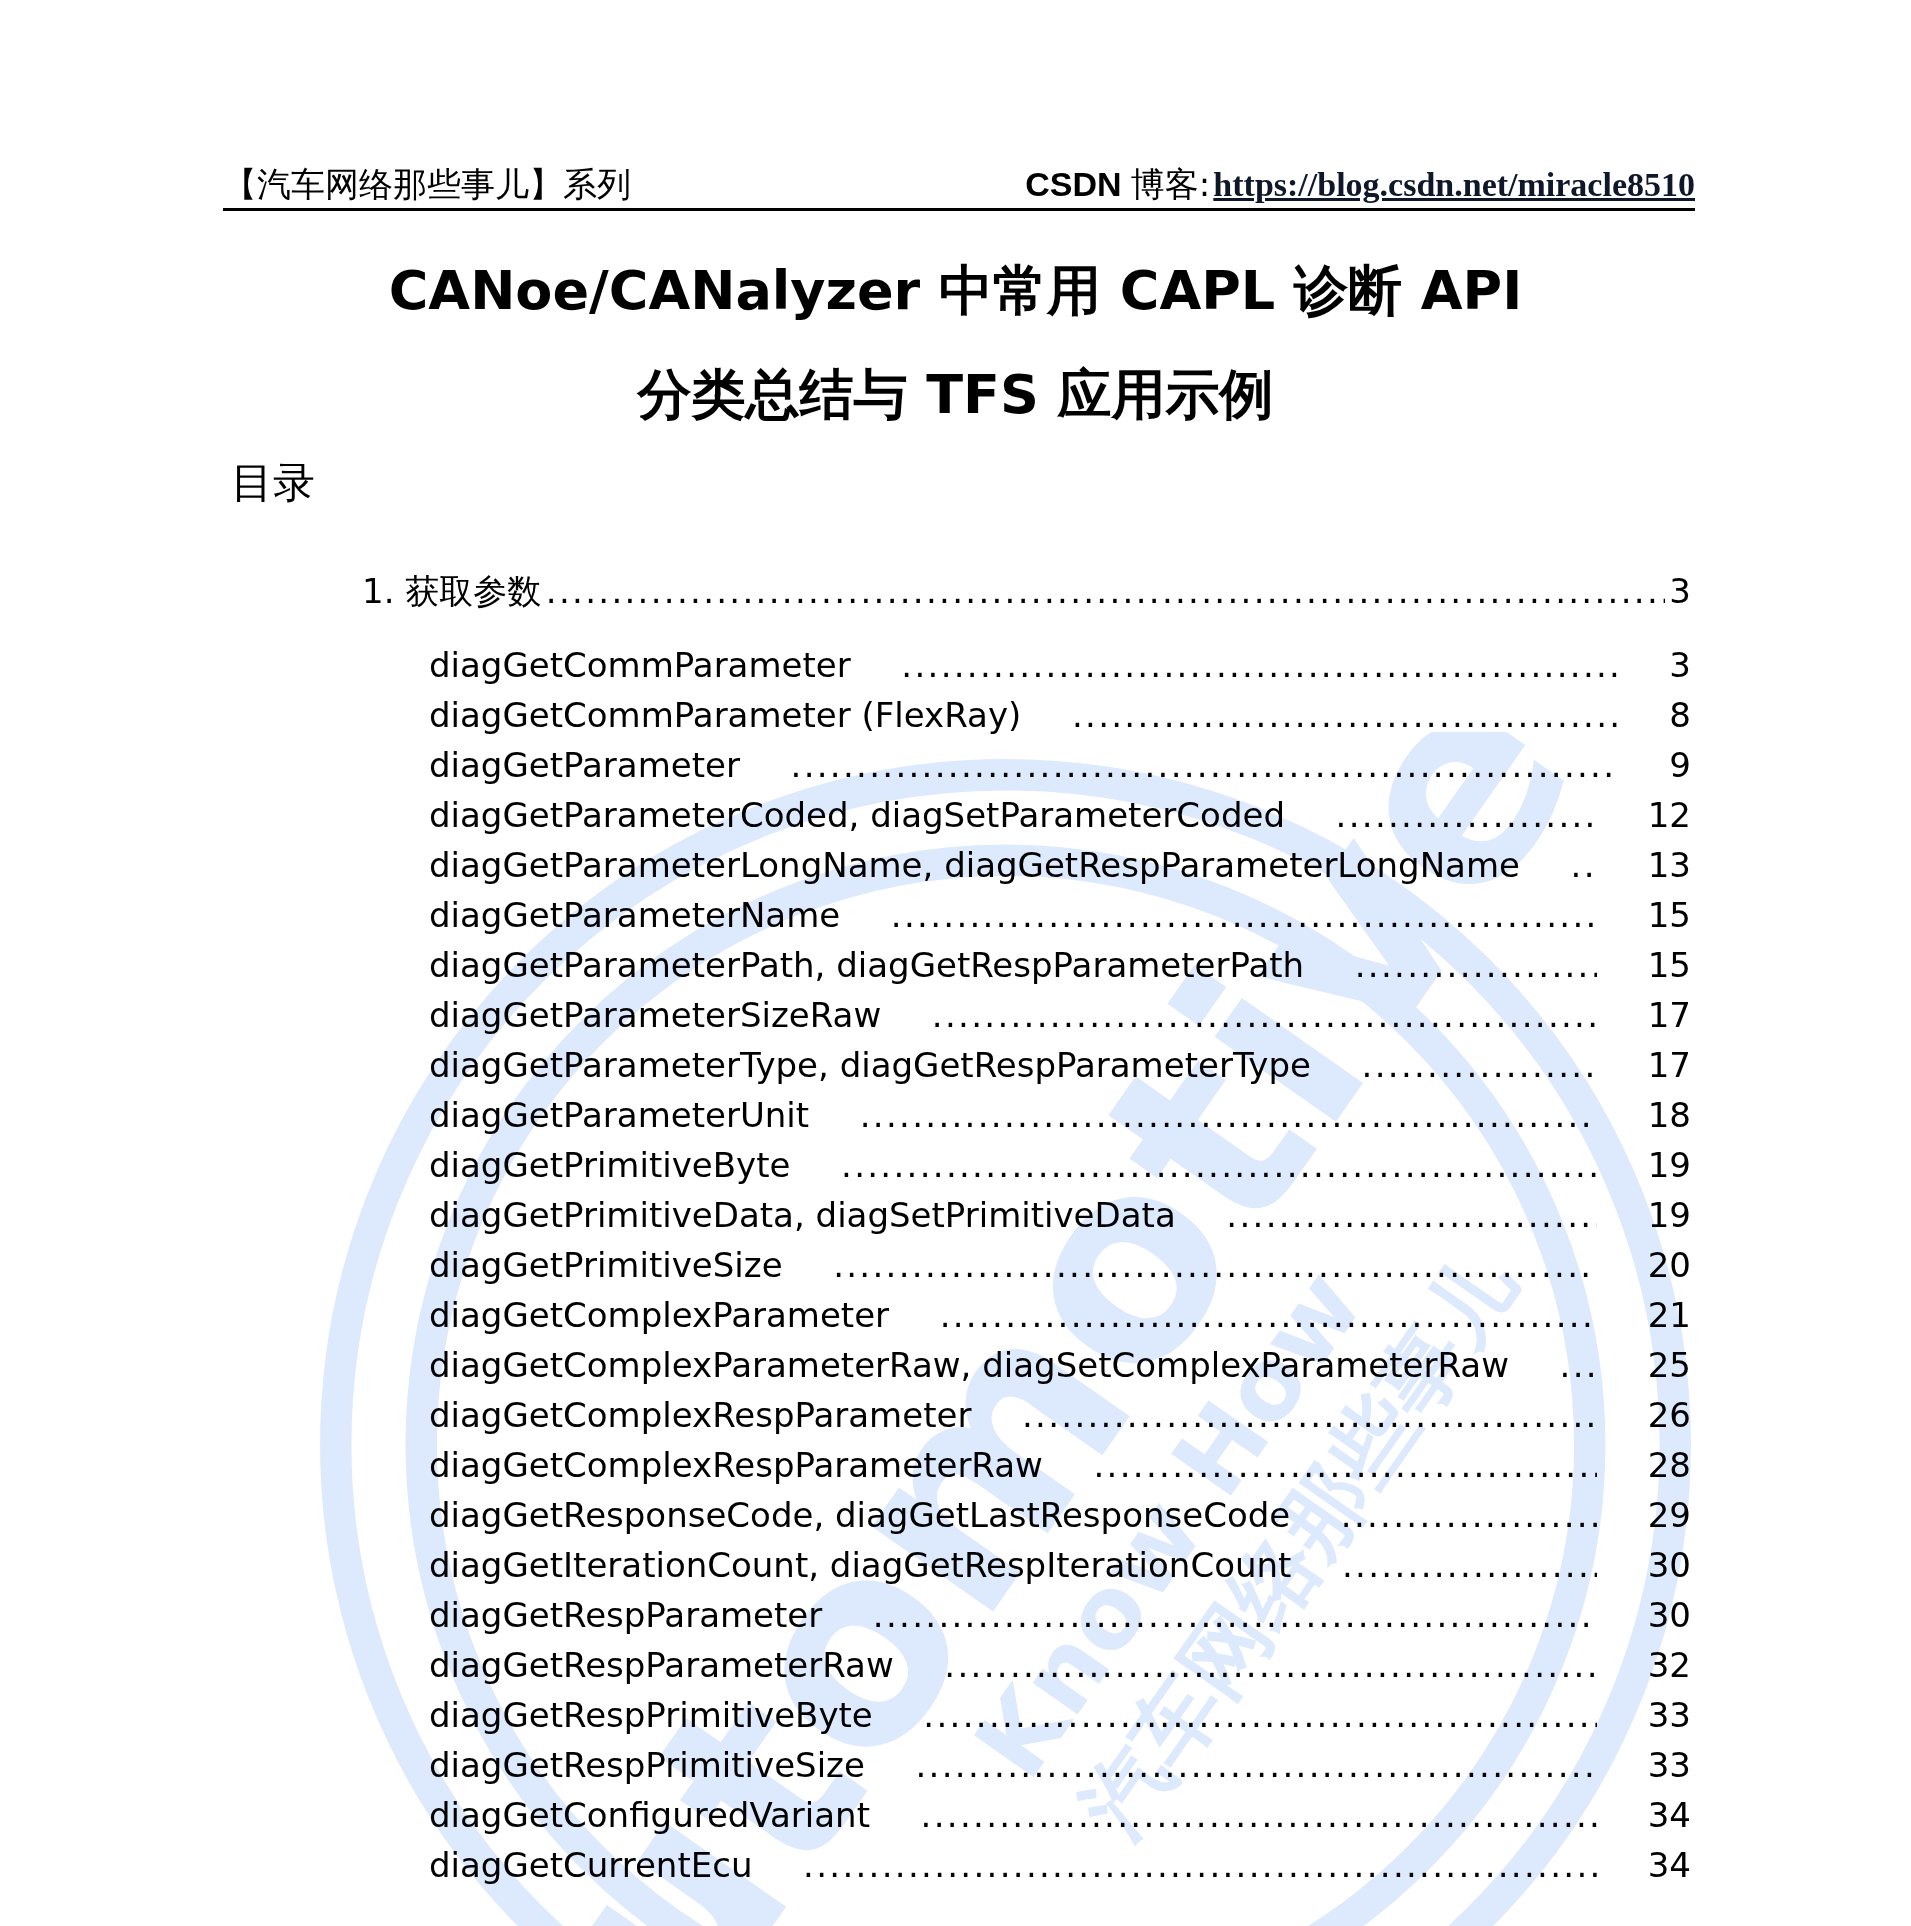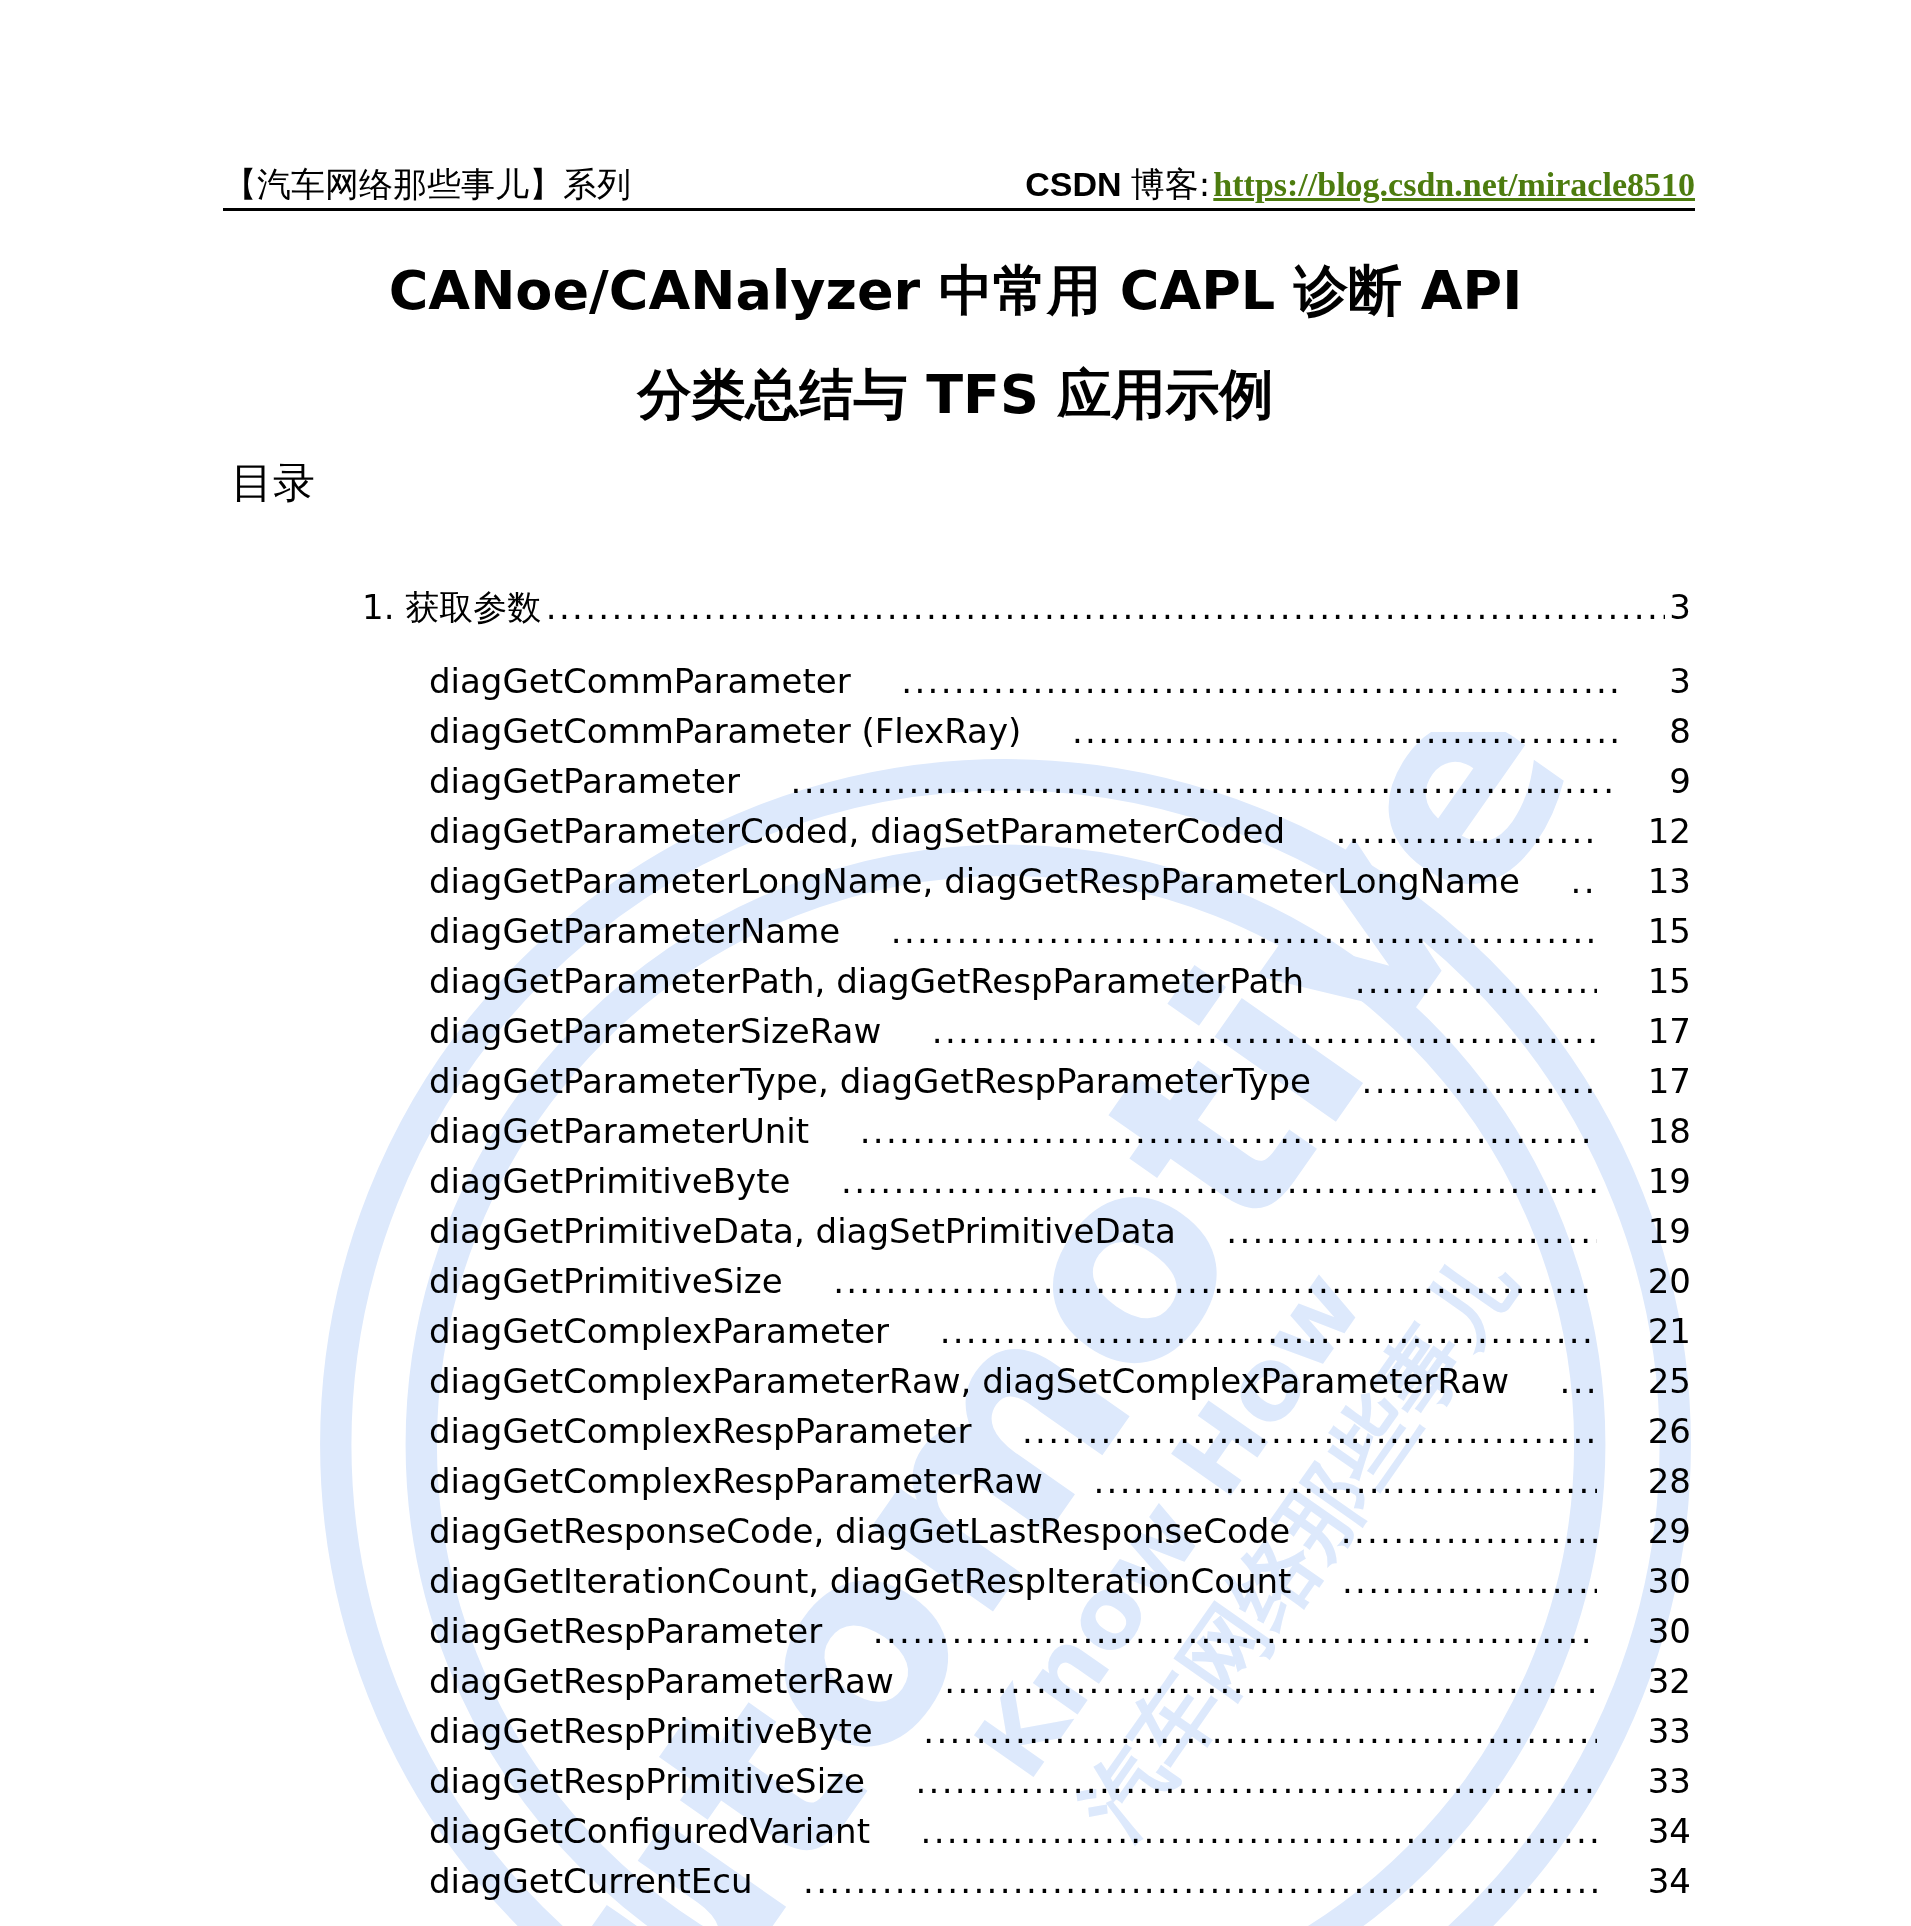--- a/index.html
+++ b/index.html
@@ -7,32 +7,32 @@
          font-family: "DejaVu Sans", sans-serif; color: #000; }
 
   .watermark { position: absolute; left: 293px; top: 732px; width: 1425px; height: 1425px;
                pointer-events: none; z-index: 0; }
 
   .header { position: absolute; left: 223px; right: 216px; top: 143px; height: 65px;
             display: flex; justify-content: space-between; align-items: flex-end; z-index: 2; }
   .header-left { font-family: "DejaVu Sans", sans-serif; font-size: 34px; }
   .header-right { font-size: 34px; display: flex; align-items: baseline; margin-top: 16px; }
   .header-right .csdn { font-weight: bold; font-family: "Liberation Sans", sans-serif; margin-right: 9.2px; }
-  .header-right .link { font-family: "Liberation Serif", serif; font-weight: bold; color: #4d7c0f;
+  .header-right .link { font-family: "Liberation Serif", serif; font-weight: bold; color: #0f172a;
                         text-decoration: underline; text-decoration-thickness: 3.1px; margin-left: 3.1px; }
   .header-rule { position: absolute; left: 223px; right: 216px; top: 208px; height: 3.1px; background: #000; z-index: 2; }
 
   .title { position: absolute; left: 0; right: 0; top: 239px; text-align: center; z-index: 2;
            font-family: "DejaVu Sans", sans-serif; font-weight: bold; font-size: 54px; line-height: 104px; }
 
   .toc-heading { position: absolute; left: 231px; top: 455px; font-size: 42px; z-index: 2; }
 
   .toc { position: absolute; left: 362px; right: 220px; top: 566px; z-index: 2; font-size: 34px; }
   .toc-row { display: flex; align-items: baseline; height: 50px; line-height: 50px; white-space: nowrap; }
-  .toc-row.section { margin-bottom: 24px; margin-top: 16px; }
+  .toc-row.section { margin-bottom: 24px; }
   .toc-row.sub { padding-left: 67px; gap: 46px; }
   .toc-row .label { flex: 0 0 auto; }
   .toc-row .dots { flex: 1 1 auto; overflow: hidden; margin: 0 4.6px; font-size: 34px; letter-spacing: 2.3px; }
   .toc-row .dots::after { content: "................................................................................................................................................................................................................................................................................"; }
   .toc-row .page { flex: 0 0 auto; }
 </style>
 </head>
 <body>
 
 <svg class="watermark" viewBox="0 0 1000 1000">

